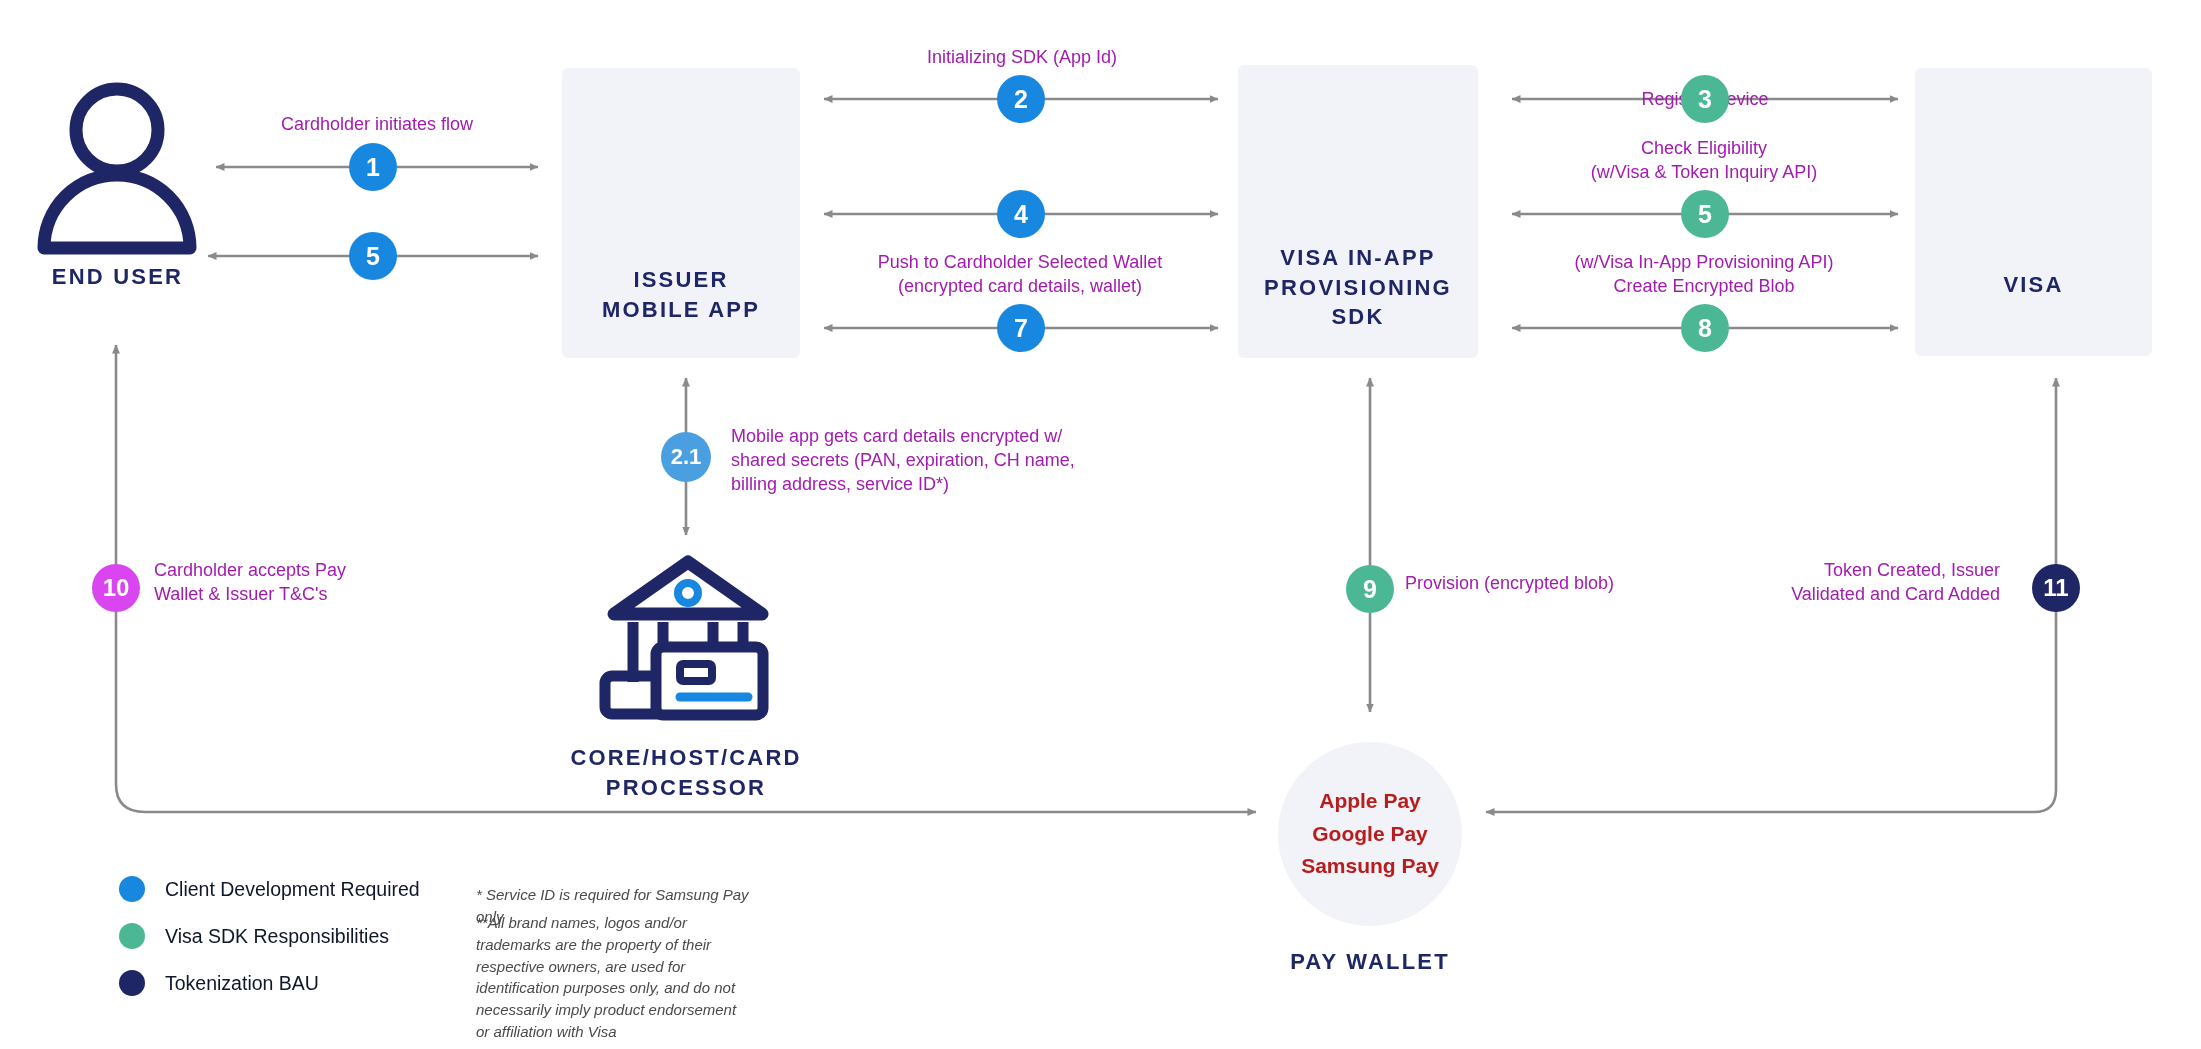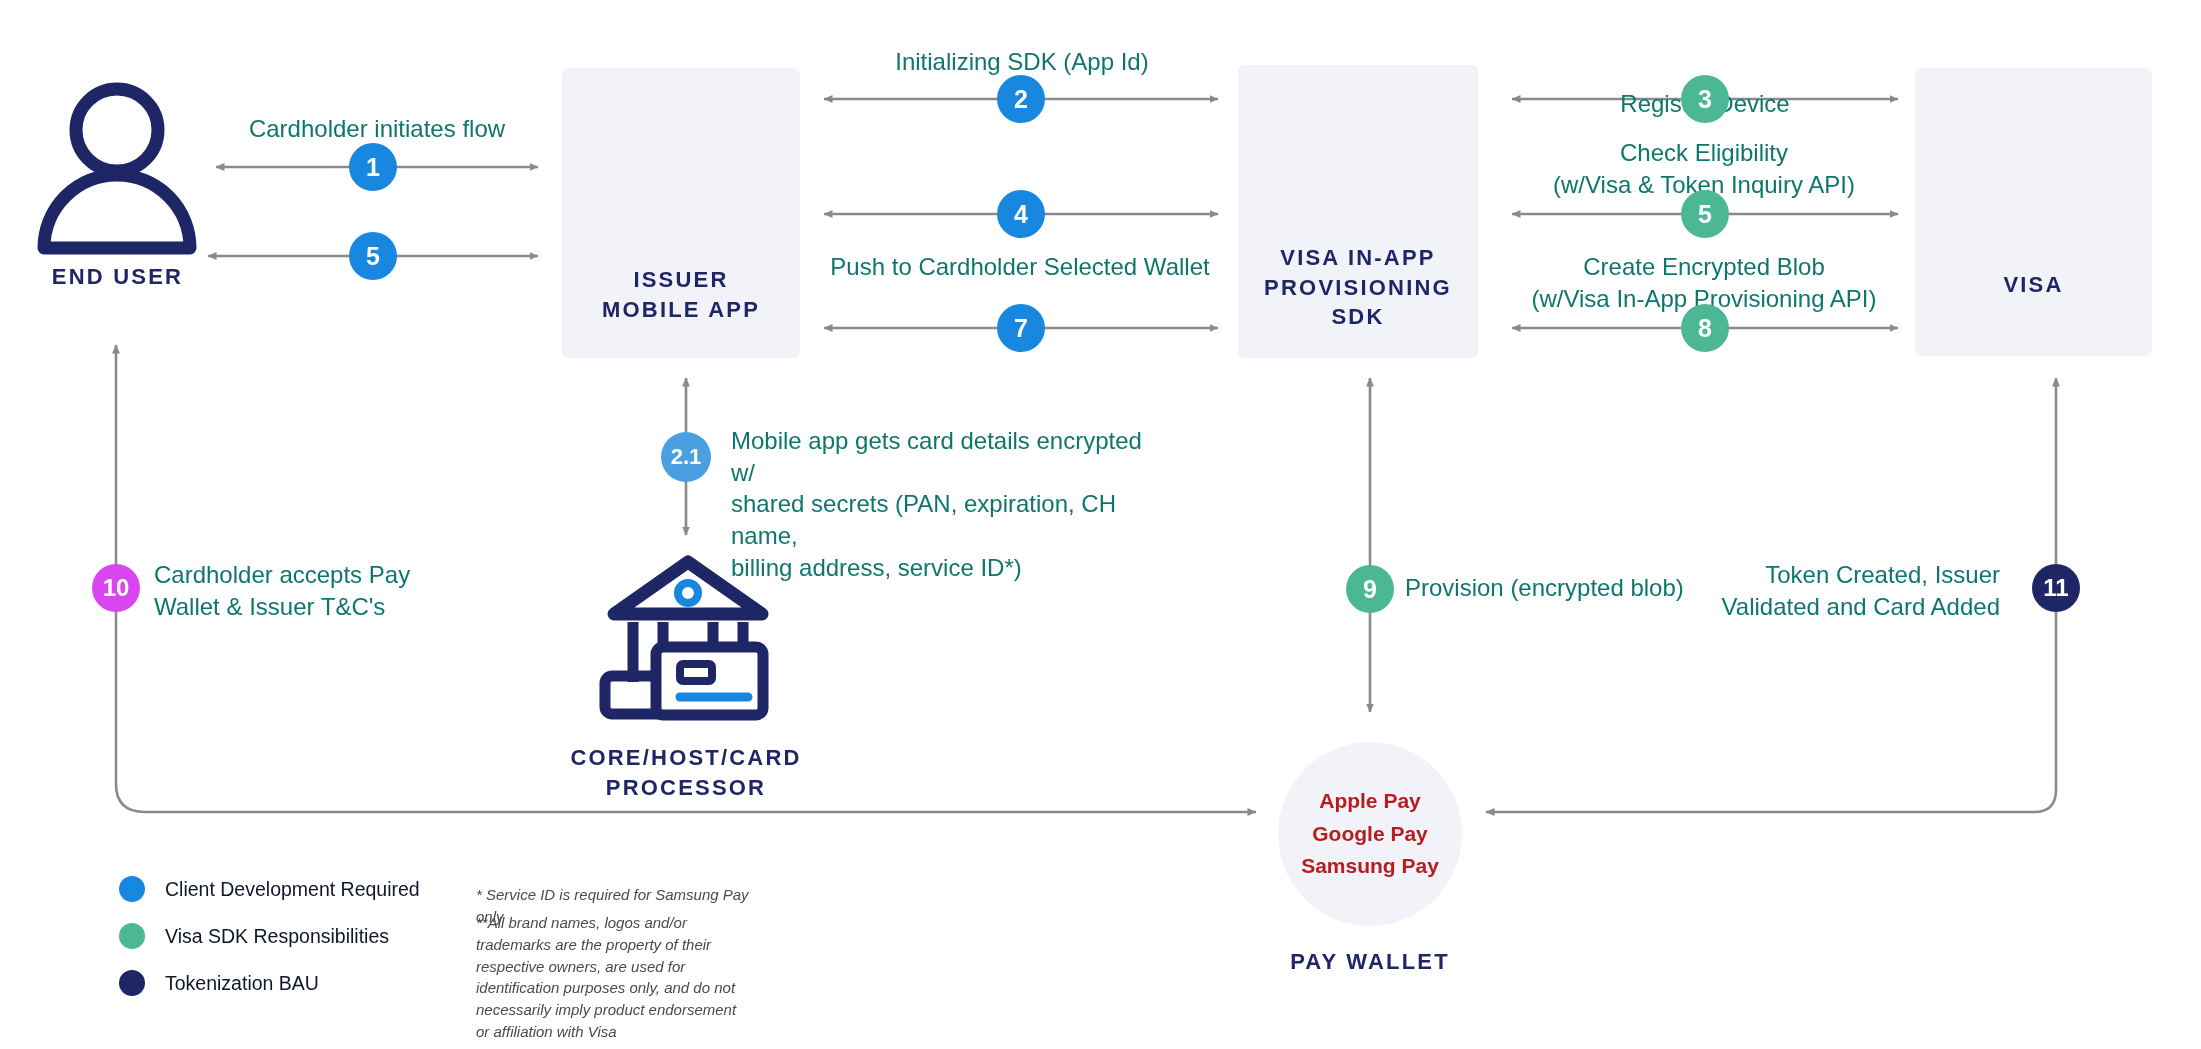--- a/index.html
+++ b/index.html
@@ -2,21 +2,21 @@
 <html><head>
 <meta charset="utf-8">
 <style>
   html,body{margin:0;padding:0;background:#ffffff;}
   body{width:2201px;height:1049px;font-family:"Liberation Sans",sans-serif;position:relative;overflow:hidden;}
   .stage{position:absolute;left:0;top:0;width:2201px;height:1049px;}
   .svg-layer{position:absolute;left:0;top:0;width:2201px;height:1049px;}
   .panel{position:absolute;background:#f1f3f8;border-radius:6px;}
   .node-label{position:absolute;text-align:center;color:#1f2666;font-weight:bold;letter-spacing:2.2px;line-height:1.35;font-size:22px;}
   .step-badge{position:absolute;border-radius:50%;display:flex;align-items:center;justify-content:center;color:#ffffff;font-weight:bold;}
-  .flow-text{position:absolute;color:#0f766e;font-size:24px;line-height:1.32;text-align:center;}
+  .flow-text{position:absolute;color:#a21caf;font-size:18px;line-height:1.32;text-align:center;}
   .flow-text.left{text-align:left;}
   .flow-text.right{text-align:right;}
   .legend-item{position:absolute;display:flex;align-items:center;}
   .legend-dot{width:26px;height:26px;border-radius:50%;flex:0 0 26px;}
   .legend-text{margin-left:20px;color:#0f172a;font-size:19.5px;white-space:nowrap;}
   .footnote{position:absolute;color:#4a4a4a;font-size:15px;font-style:italic;line-height:1.45;width:275px;}
   .wallet-circle{position:absolute;border-radius:50%;background:#f1f3f8;display:flex;flex-direction:column;align-items:center;justify-content:center;}
   .wallet-line{color:#b91c1c;font-weight:bold;font-size:21px;line-height:1.55;}
 </style>
 </head>
@@ -142,32 +142,33 @@
   <div class="node-label" style="left:1258px;top:947px;width:224px;">PAY WALLET</div>
 
   <div class="flow-text" style="left:172px;top:113px;width:410px;">Cardholder initiates flow</div>
   <div class="flow-text" style="left:172px;top:203px;width:410px;"></div>
 
   <div class="flow-text" style="left:826px;top:46px;width:392px;">Initializing SDK (App Id)</div>
 
 
   <div class="flow-text" style="left:820px;top:251px;width:400px;">
     <div>Push to Cardholder Selected Wallet</div>
+    <div>(encrypted card details, wallet)</div>
   </div>
 
   <div class="flow-text" style="left:1512px;top:40px;width:386px;margin-top:48px;">Register Device</div>
 
   <div class="flow-text" style="left:1504px;top:137px;width:400px;">
     <div>Check Eligibility</div>
     <div>(w/Visa &amp; Token Inquiry API)</div>
   </div>
 
   <div class="flow-text" style="left:1504px;top:251px;width:400px;">
+    <div>(w/Visa In-App Provisioning API)</div>
     <div>Create Encrypted Blob</div>
-    <div>(w/Visa In-App Provisioning API)</div>
   </div>
 
   <div class="flow-text left" style="left:731px;top:425px;width:420px;">
     <div>Mobile app gets card details encrypted w/</div>
     <div>shared secrets (PAN, expiration, CH name,</div>
     <div>billing address, service ID*)</div>
   </div>
 
   <div class="flow-text left" style="left:1405px;top:572px;width:360px;">Provision (encrypted blob)</div>
 

